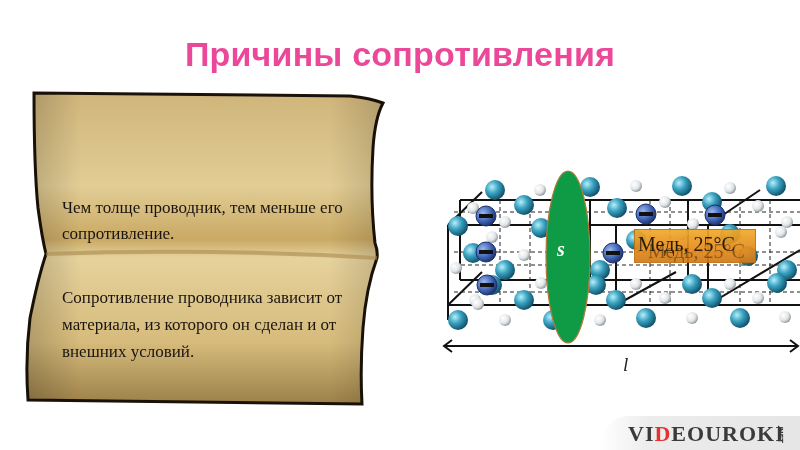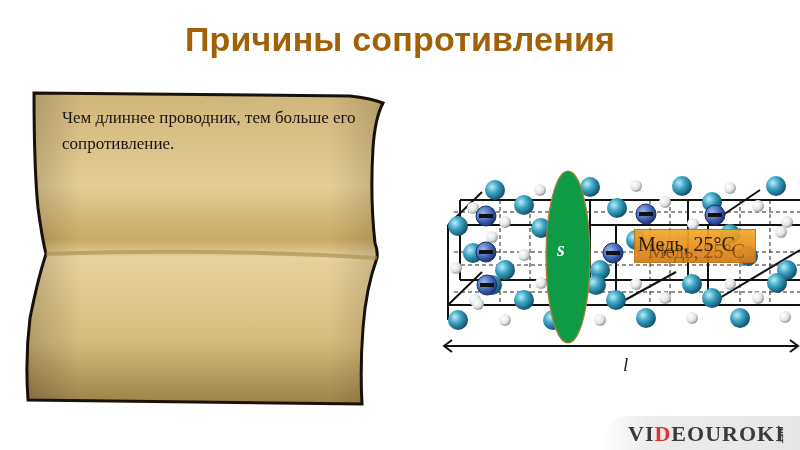--- a/index.html
+++ b/index.html
@@ -1,22 +1,22 @@
 <!DOCTYPE html>
 <html><head>
 <meta charset="utf-8">
 <style>
   * { box-sizing: border-box; margin: 0; padding: 0; }
   html, body { width: 800px; height: 450px; background: #ffffff; overflow: hidden; }
   body { position: relative; font-family: "Liberation Sans", sans-serif; }
 
   .title {
-    position: absolute; left: 0; top: 20px; width: 800px; text-align: center;
+    position: absolute; left: 0; top: 35px; width: 800px; text-align: center;
     font-family: "Liberation Sans", sans-serif; font-weight: bold; font-size: 34px;
-    color: #a16207; letter-spacing: 0.2px;
+    color: #ec4899; letter-spacing: 0.2px;
   }
 
   .scroll-wrap { position: absolute; left: 20px; top: 88px; width: 380px; height: 330px; }
   .scroll-wrap svg { position: absolute; left: 0; top: 0; }
 
   .scroll-text {
     position: absolute; font-family: "Liberation Serif", serif; font-size: 17px;
     line-height: 26px; color: #1a1410;
   }
   .t1 { left: 42px; top: 17px; width: 300px; }
@@ -87,21 +87,22 @@
       </linearGradient>
     </defs>
     <path d="M14 5 L330 8 Q350 10 363 15 Q355 30 353 60 Q350 110 355 155 Q358 163 357 170
              Q346 200 343 240 Q340 280 342 316 L8 312 Q5 270 10 230 Q18 190 26 166
              Q22 150 18 120 Q14 80 14 5 Z" fill="url(#pg)" stroke="#1a1208" stroke-width="3"></path>
     <path d="M14 5 L330 8 Q350 10 363 15 Q355 30 353 60 Q350 110 355 155 Q358 163 357 170
              Q346 200 343 240 Q340 280 342 316 L8 312 Q5 270 10 230 Q18 190 26 166
              Q22 150 18 120 Q14 80 14 5 Z" fill="url(#pgx)"></path>
     <path d="M26 166 Q190 160 357 170" stroke="#a88a4e" stroke-width="4" fill="none" opacity="0.6"></path>
   </svg>
-  <div class="scroll-text t1">Чем длиннее проводник, тем больше его сопротивление.</div>
+  <div class="scroll-text t2">Чем толще проводник, тем меньше его сопротивление.</div>
+  <div class="scroll-text t3">Сопротивление проводника зависит от материала, из которого он сделан и от внешних условий.</div>
 </div>
 
 <svg class="lattice" viewBox="0 0 360 220">
   <defs>
     <radialGradient id="ion" cx="0.35" cy="0.35" r="0.7">
       <stop offset="0" stop-color="#b8eef8"></stop>
       <stop offset="0.45" stop-color="#3aa3c2"></stop>
       <stop offset="1" stop-color="#0e4b63"></stop>
     </radialGradient>
     <radialGradient id="wb" cx="0.35" cy="0.35" r="0.7">

